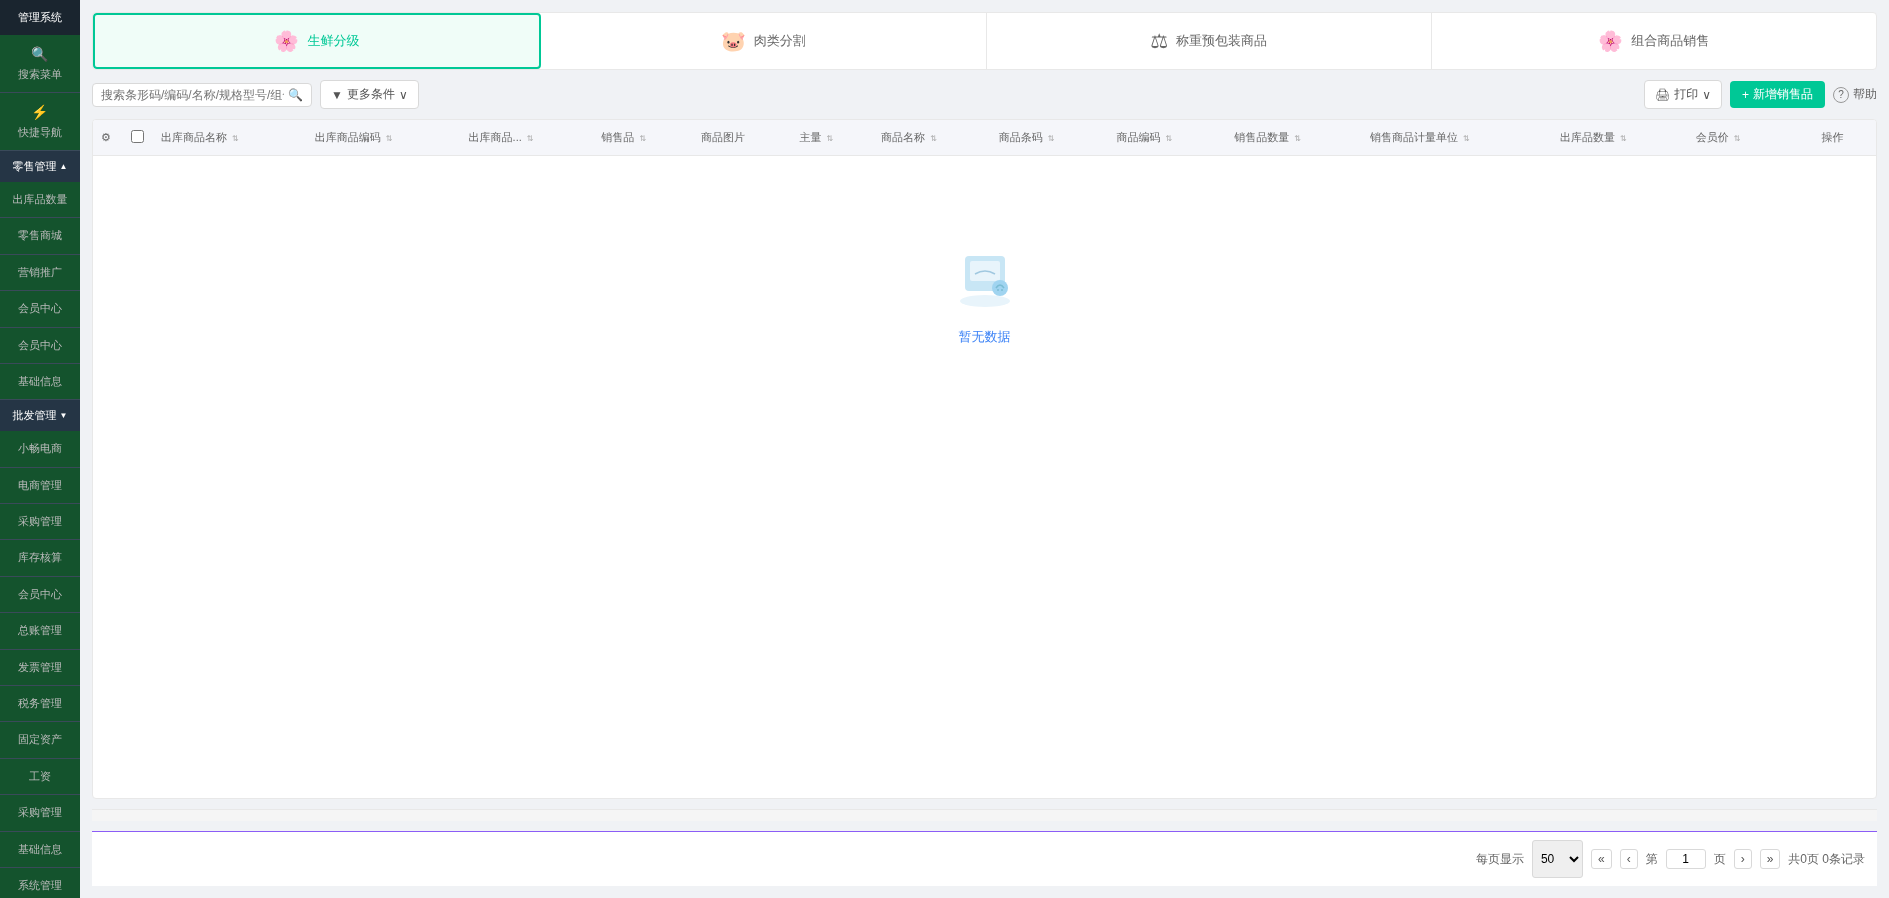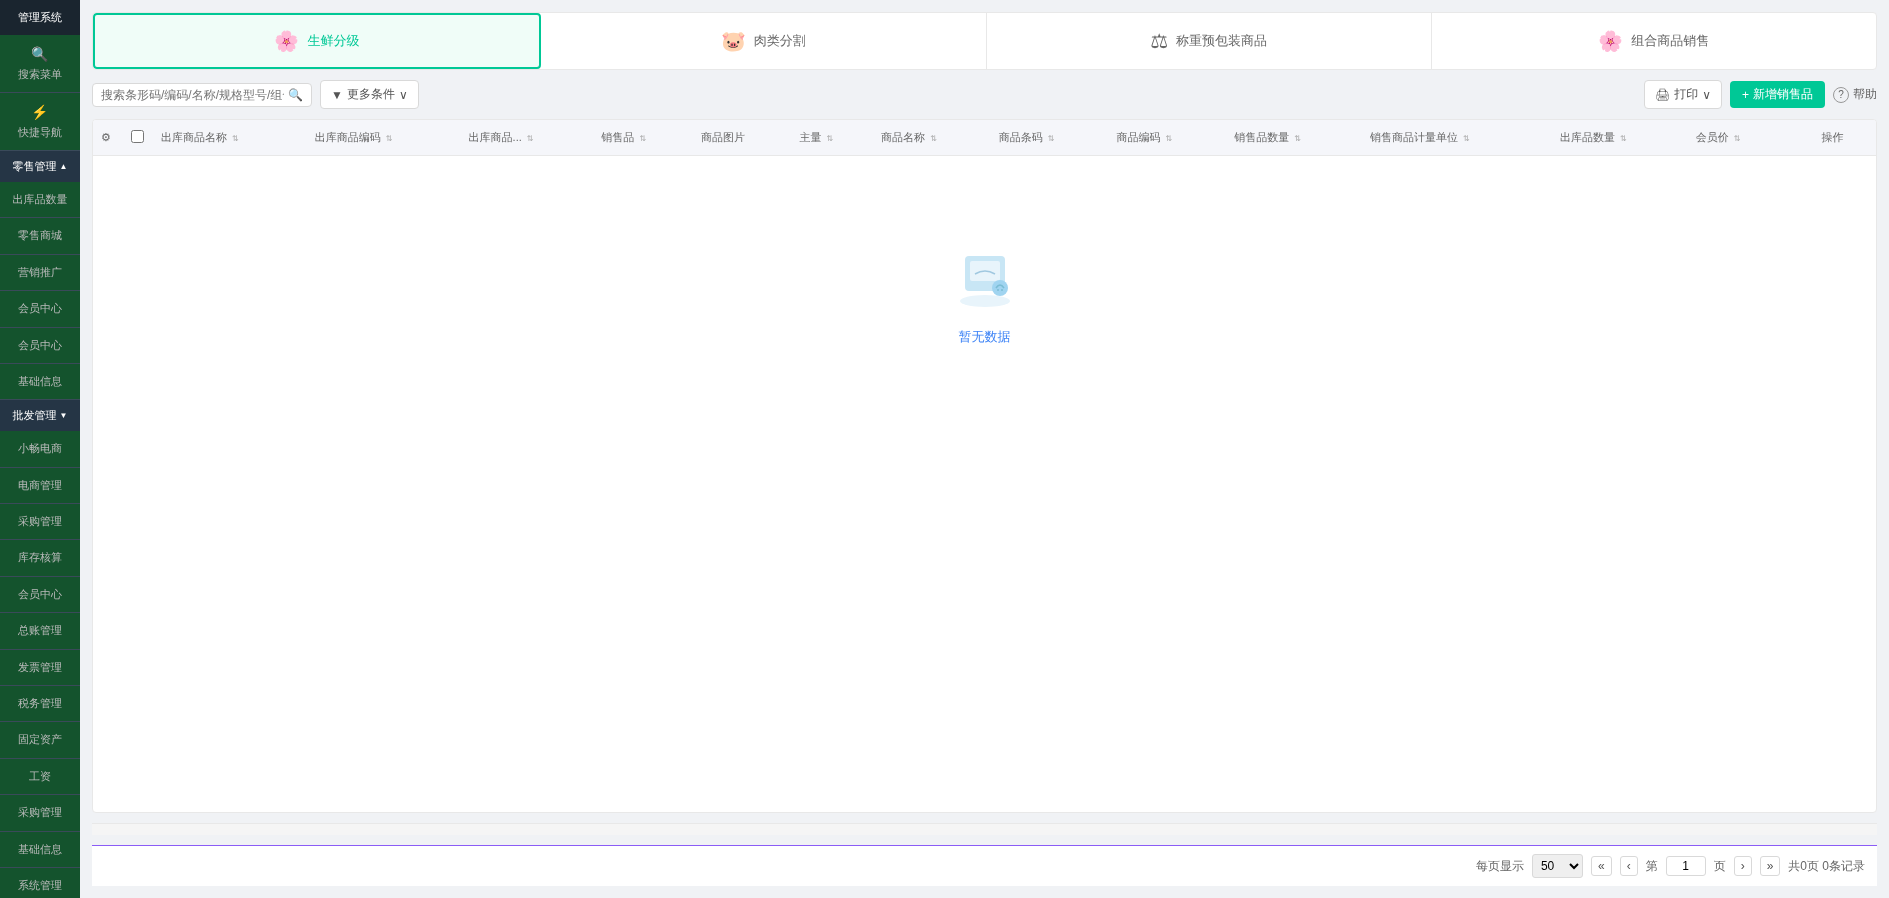--- a/index.html
+++ b/index.html
@@ -276,21 +276,21 @@
       background: #fff;
       border-top: 1px solid #8b5cf6;
       gap: 8px;
       font-size: 12px;
       color: #666;
       flex-shrink: 0;
     }
     .page-size-select {
       border: 1px solid #d9d9d9;
       border-radius: 3px;
-      padding: 3px 4px;
+      padding: 10px 4px;
       font-size: 12px;
       outline: none;
     }
     .page-btn {
       padding: 2px 6px;
       border: 1px solid #d9d9d9;
       background: #fff;
       border-radius: 3px;
       cursor: pointer;
       font-size: 12px;

